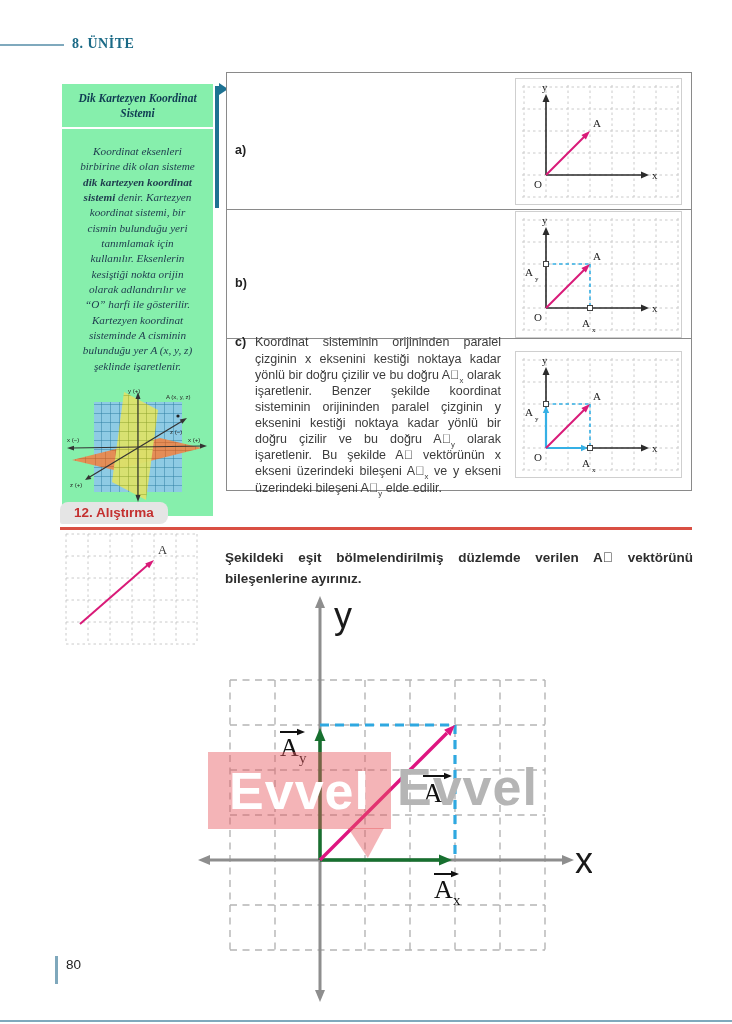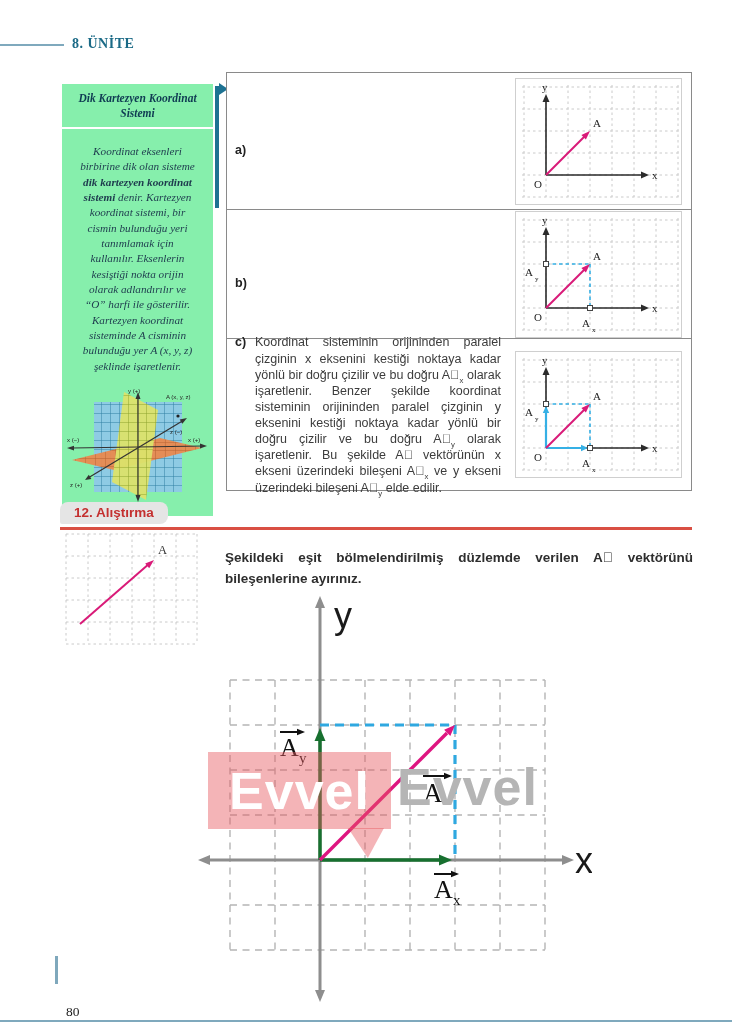--- a/index.html
+++ b/index.html
@@ -74,21 +74,21 @@
   .wm-box{position:absolute;left:208px;top:752px;width:183px;height:77px;
           background:rgba(230,88,95,.45);display:flex;align-items:center;justify-content:center;z-index:5;}
   .wm-left{color:#fff;font-weight:bold;font-size:52px;letter-spacing:1px;}
   .wm-tail{position:absolute;left:140px;top:76px;width:36px;height:30px;
            background:rgba(230,88,95,.45);clip-path:polygon(0 0,100% 0,55% 100%);}
   .wm-right{position:absolute;left:397px;top:757px;font-weight:bold;font-size:52px;
             color:#b5b5b5;letter-spacing:1px;z-index:5;}
 
   
   .footer-bar{position:absolute;left:55px;top:956px;width:3px;height:28px;background:#7fa8bc;}
-  .page-num{position:absolute;left:66px;top:1004px;font-family:Liberation Serif, serif;
+  .page-num{position:absolute;left:66px;top:957px;font-family:Liberation Sans, sans-serif;
             font-size:13.5px;color:#222;}
   .bottom-line{position:absolute;left:0;top:1020px;width:732px;height:2px;background:#7fa9bd;}
 </style>
 </head>
 <body>
 
 <div class="page">
 
   <div class="unit-line"></div>
   <div class="unit-title">8. ÜNİTE</div>

